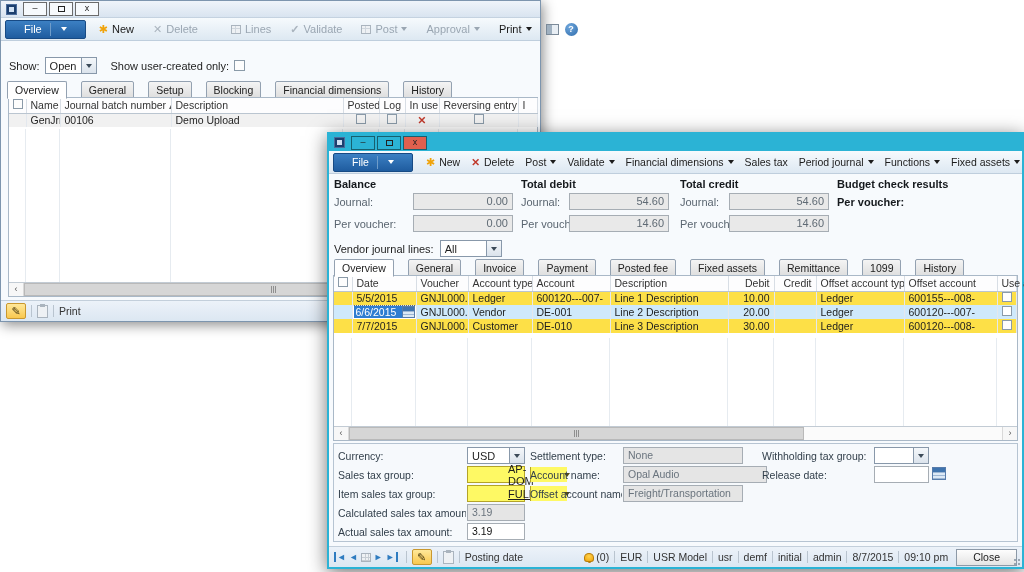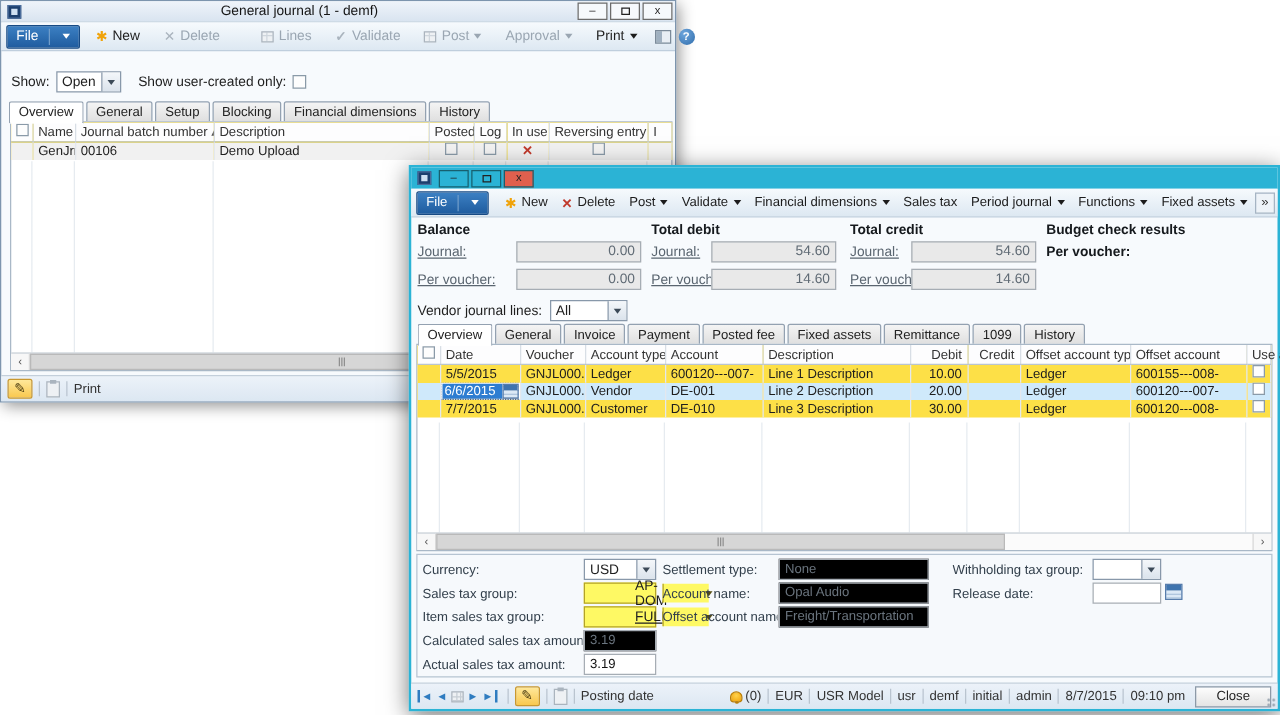--- a/index.html
+++ b/index.html
@@ -25,21 +25,21 @@
   .winbtns { display:flex; gap:2px; margin-left:3px; }
   .wbtn { width:24px; height:14px; border:1px solid #6b6b6b; background:#f6f9fc;
           font-size:9px; line-height:11px; text-align:center; color:#222; }
   #win2 .wbtn { background:#2bb3d5; border-color:#17606f; }
   #win2 .wbtn.close { background:#e0604e; }
   .maxglyph { display:inline-block; width:7px; height:6px; border:1px solid #222; margin-top:3px; }
 
   .tb { height:23px; background:linear-gradient(#f6fafd,#dde8f2); border-bottom:1px solid #bfcedd;
         display:flex; align-items:center; padding:0 4px; }
   .file-btn { background:linear-gradient(#3c80c3,#1f5c9f); border:1px solid #174a84; border-radius:2px;
-        color:#fff; height:19px; display:flex; align-items:center; padding:0 7px; margin-right:8px; }
+        color:#fff; height:19px; display:flex; align-items:center; padding:0 18px; margin-right:8px; }
   .file-btn .fsep { width:1px; height:13px; background:#6f9cc9; margin:0 6px 0 8px; }
   .caret { width:0; height:0; border-left:3px solid transparent; border-right:3px solid transparent;
            border-top:4px solid currentColor; display:inline-block; margin-left:4px; }
   .tbtn { display:flex; align-items:center; padding:2px 5px; white-space:nowrap; color:#1c1c1c; }
   .tbtn .ic { margin-right:4px; }
   .tbtn.dis { color:#9aa6b2; }
   .tb1 .tbtn { margin-right:9px; }
   .tb2 { font-size:10.5px; }
   .tb2 .tbtn { margin-right:1px; }
   .star { color:#f0a30a; font-size:11px; }
@@ -61,21 +61,21 @@
   .dd .ddbtn { width:15px; align-self:stretch; border-left:1px solid #8898aa; background:linear-gradient(#f4f7fa,#dbe3ec);
                display:flex; align-items:center; justify-content:center; color:#3c4a58; }
   .dd.yellow, .dd.yellow .ddbtn { background:#fef964;padding-left:36px; }
   .dd.yellow { border-color:#b3a328; }
   .dd.yellow .ddbtn { border-left-color:#b3a328; color:#564d10; }
 
   .cbox { width:11px; height:11px; border:1px solid #8a9aa8; background:#fdfdfd; display:inline-block; }
 
   .tabs { display:flex; position:absolute; }
   .tab { border:1px solid #93a1b1; background:linear-gradient(#f4f4f4,#dedede); padding:2px 7px 2px;
-         margin-right:2px; border-radius:2px 2px 0 0; font-size:10.5px; color:#222; position:relative; top:1px; }
+         margin-right:14px; border-radius:2px 2px 0 0; font-size:10.5px; color:#222; position:relative; top:1px; }
   .tab.active { background:#fff; border-bottom:1px solid #fff; z-index:2; }
 
   table.grid { border-collapse:collapse; table-layout:fixed; background:#fde047; font-size:10.5px; }
   .grid th { font-weight:normal; color:#333; text-align:left; padding:1px 4px; height:15px;
              border-right:1px solid #d8dee5; border-bottom:1px solid #bac5d0; white-space:nowrap; overflow:hidden; background:#fdfdfe;}
   .grid td { padding:0 4px; height:14px; border-right:1px solid #e3e8ee; white-space:nowrap; overflow:hidden; }
   .grid td.num, .grid th.num { text-align:right; }
   .gridwrap { position:absolute; border:1px solid #a9b8c7; background:#fff; }
   .fill-lines { position:absolute; left:0; right:0; background-repeat:no-repeat; }
   .hscroll { position:absolute; left:0; right:0; bottom:0; height:14px; border-top:1px solid #c2cbd4;
@@ -92,26 +92,26 @@
   .pencilbtn { width:20px; height:16px; background:linear-gradient(#ffe89a,#f9c84f); border:1px solid #c9982f;
       border-radius:2px; text-align:center; line-height:14px; font-size:11px; color:#4a3b10; }
   .pasteic { width:11px; height:13px; border:1px solid #aab4be; background:#eef1f4; position:relative; }
   .pasteic::after { content:""; position:absolute; top:-2px; left:2px; width:5px; height:3px; background:#aab4be; }
   .bellic { width:10px; height:9px; background:radial-gradient(circle at 50% 35%,#ffd24d,#f0a30a);
       border:1px solid #b97e08; border-radius:50% 50% 3px 3px; position:relative; }
   .bellic::after { content:""; position:absolute; left:3px; bottom:-2px; width:3px; height:2px; background:#b97e08; border-radius:50%; }
   .sright { margin-left:auto; display:flex; align-items:center; }
 
   .balhead { position:absolute; font-weight:bold; color:#15191d; }
-  .ballabel { position:absolute; color:#5a6570;text-decoration:underline; }
+  .ballabel { position:absolute; color:#5a6570; }
   .balfield { position:absolute; height:17px; width:100px; border:1px solid #a6adb4; background:#e9e9e9;
       color:#5f6a74; text-align:right; padding:0 4px; line-height:15px; }
   .flabel { position:absolute; color:#33404c; white-space:nowrap; overflow:hidden; font-size:10.5px; }
   .ffield { position:absolute; height:17px; border:1px solid #a6adb4; background:#fff; padding:0 4px; line-height:15px; font-size:10.5px; }
-  .ffield.ro { background:#000000; color:#6a747e; }
+  .ffield.ro { background:#e5e5e5; color:#6a747e; }
   .ffield.num { }
   .calic { display:inline-block; width:14px; height:13px; border:1px solid #577cab; vertical-align:middle;
       background:linear-gradient(#3f74ae,#3f74ae) 0 0/100% 4px no-repeat,
                  linear-gradient(#9db7d4 1px, transparent 1px) 0 4px/3px 3px,#dce9f6; }
   .navic { color:#2f7cc0; font-size:9px; margin-right:3px; }
   .navic.bar-l { border-left:2px solid #2f7cc0; padding-left:1px; }
   .navic.bar-r { border-right:2px solid #2f7cc0; padding-right:1px; }
   .gridic { width:10px; height:9px; border:1px solid #a9b3bd; margin-right:3px;
       background:linear-gradient(#c6cdd4,#c6cdd4) 0 3px/100% 1px no-repeat,
                  linear-gradient(#c6cdd4,#c6cdd4) 0 6px/100% 1px no-repeat,
@@ -125,21 +125,20 @@
   .dateedit { background:#fff; outline:1px dotted #666; display:flex; align-items:center; height:13px; padding:0 1px; }
   .dateedit .selval { background:#2e7dd1; color:#fff; padding:0 2px; flex:1; }
   .dateedit .calic { width:13px; height:12px; }
 </style>
 </head>
 <body>
 
 <div class="window" id="win1">
   <div class="titlebar">
     <span class="apicon"></span>
-    <span class="title">General journal (1 - demf)</span>
     <span class="winbtns">
       <span class="wbtn">–</span>
       <span class="wbtn"><span class="maxglyph"></span></span>
       <span class="wbtn">x</span>
     </span>
   </div>
   <div class="tb tb1">
     <span class="file-btn">
         <span>File</span>
         <span class="fsep"></span>
@@ -496,21 +495,21 @@
     <span class="flabel" style="left:4px; top:63px; width:128px;">Calculated sales tax amount:</span>
     <span class="ffield ro num" style="left:133px; top:60px; width:58px;">3.19</span>
 
     <span class="flabel" style="left:4px; top:82px; width:128px;">Actual sales tax amount:</span>
     <span class="ffield num" style="left:133px; top:79px; width:58px; color:#111;">3.19</span>
 
     <span class="flabel" style="left:196px; top:6px; width:92px;">Settlement type:</span>
     <span class="ffield ro" style="left:289px; top:3px; width:120px;">None</span>
 
     <span class="flabel" style="left:196px; top:25px; width:92px;">Account name:</span>
-    <span class="ffield ro" style="left:289px; top:22px; width:120px;">Opal Audio</span>
+    <span class="ffield ro" style="left:289px; top:22px; width:144px;">Opal Audio</span>
 
     <span class="flabel" style="left:196px; top:44px; width:92px;">Offset account name:</span>
     <span class="ffield ro" style="left:289px; top:41px; width:120px;">Freight/Transportation</span>
 
     <span class="flabel" style="left:428px; top:6px; width:110px;">Withholding tax group:</span>
     <span class="dd" style="position:absolute; left:540px; top:3px; width:55px;">
         <span class="ddval" style="flex:1;"></span>
         <span class="ddbtn">
           <span class="caret" style="margin:0;"></span>
         </span>

